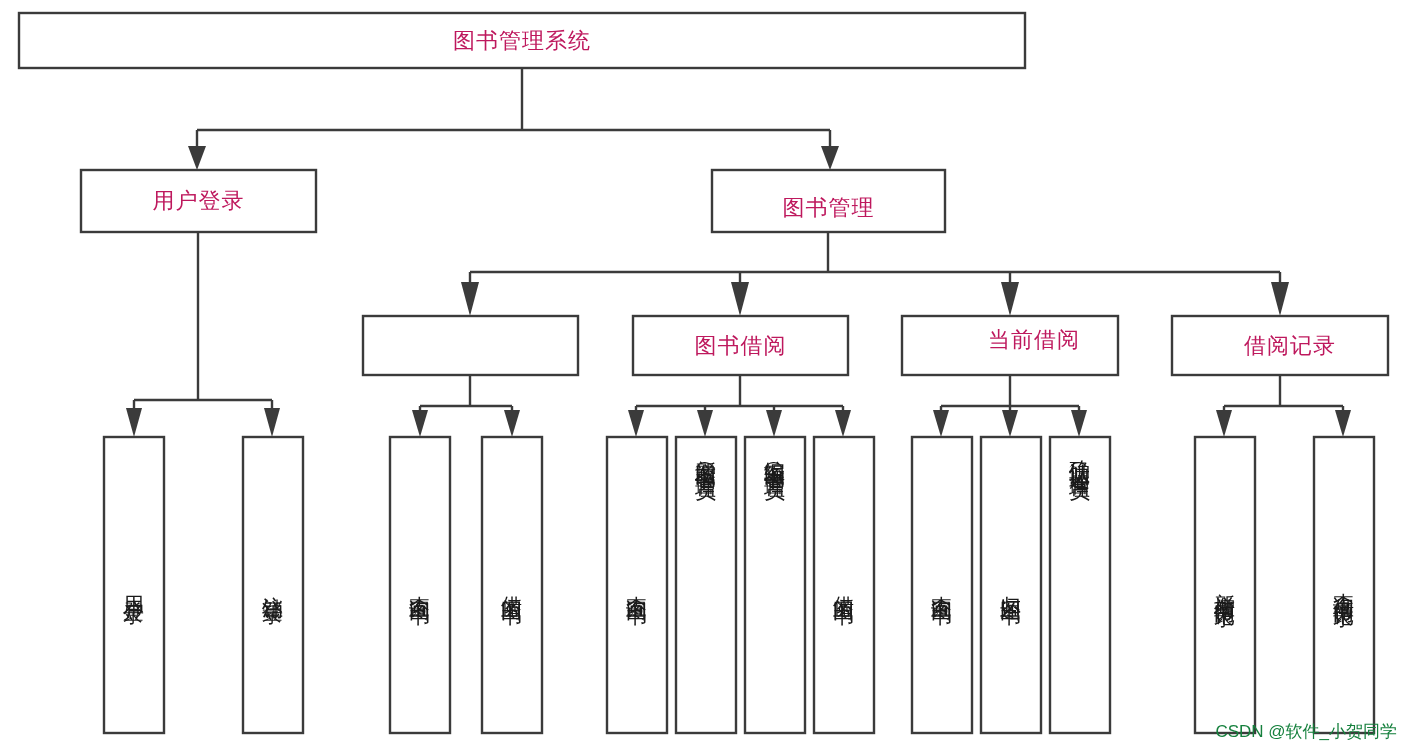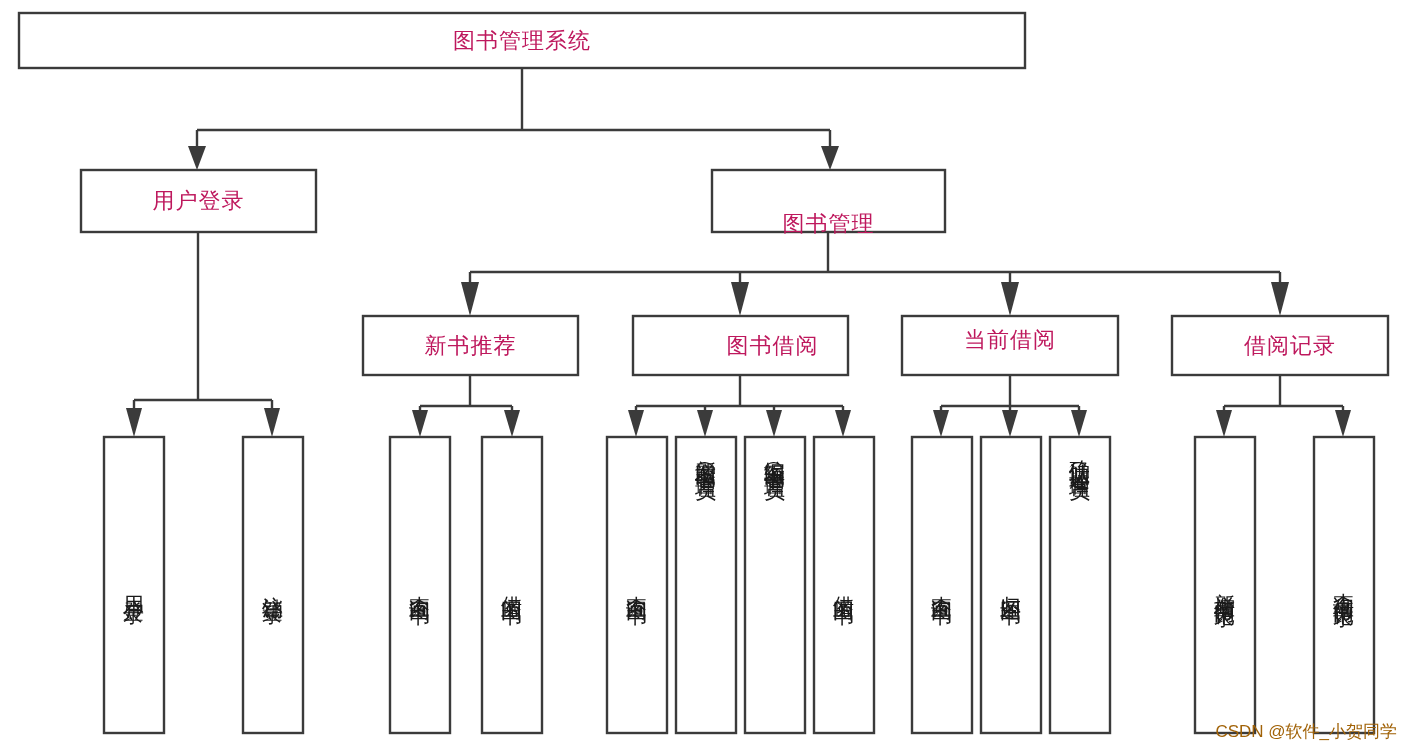--- a/index.html
+++ b/index.html
@@ -68,21 +68,21 @@
     font-size: 22px;
     color: #be185d;
     letter-spacing: 1px;
   }
   #watermark {
     position: absolute;
     right: 8px;
     bottom: 4px;
     font-family: "Liberation Sans", "DejaVu Sans", sans-serif;
     font-size: 17px;
-    color: #a16207;
+    color: #15803d;
     white-space: nowrap;
     pointer-events: none;
   }
 </style>
 </head>
 <body>
 
 <div id="diagram-root">
 
   <svg class="diagram-canvas" viewBox="0 0 1405 747">
@@ -174,25 +174,24 @@
     <rect class="node-box" x="1050" y="437" width="60" height="296"></rect>
 
     <rect class="node-box" x="1195" y="437" width="60" height="296"></rect>
     <rect class="node-box" x="1314" y="437" width="60" height="296"></rect>
 
   </svg>
 
   <div class="hlabel-wrap" style="left:19px; top:13px; width:1006px; height:55px;">图书管理系统</div>
 
   <div class="hlabel-wrap" style="left:81px; top:170px; width:235px; height:62px;">用户登录</div>
-  <div class="hlabel-wrap" style="left:712px; top:170px; width:233px; height:76px;margin-top:16px;">图书管理</div>
-
-  <div class="hlabel-wrap" style="left:363px; top:316px; width:215px; height:59px;">新书推荐</div>
-  <div class="hlabel-wrap" style="left:633px; top:316px; width:215px; height:59px;margin-left:32px;">图书借阅</div>
-  <div class="hlabel-wrap" style="left:902px; top:316px; width:216px; height:48px;">当前借阅</div>
+  <div class="hlabel-wrap" style="left:712px; top:170px; width:233px; height:76px;">图书管理</div>
+
+  <div class="hlabel-wrap" style="left:633px; top:316px; width:215px; height:59px;">图书借阅</div>
+  <div class="hlabel-wrap" style="left:902px; top:316px; width:216px; height:48px;padding-left:24px;">当前借阅</div>
   <div class="hlabel-wrap" style="left:1172px; top:316px; width:236px; height:59px;">借阅记录</div>
 
   <div class="vlabel-wrap" style="left:104px; top:437px; width:60px; height:296px; align-items:center;">
     <span class="vlabel-text">用户登录</span>
   </div>
   <div class="vlabel-wrap" style="left:243px; top:437px; width:60px; height:296px; align-items:center;">
     <span class="vlabel-text">注销登录</span>
   </div>
 
   <div class="vlabel-wrap" style="left:390px; top:437px; width:60px; height:296px; align-items:center;">

